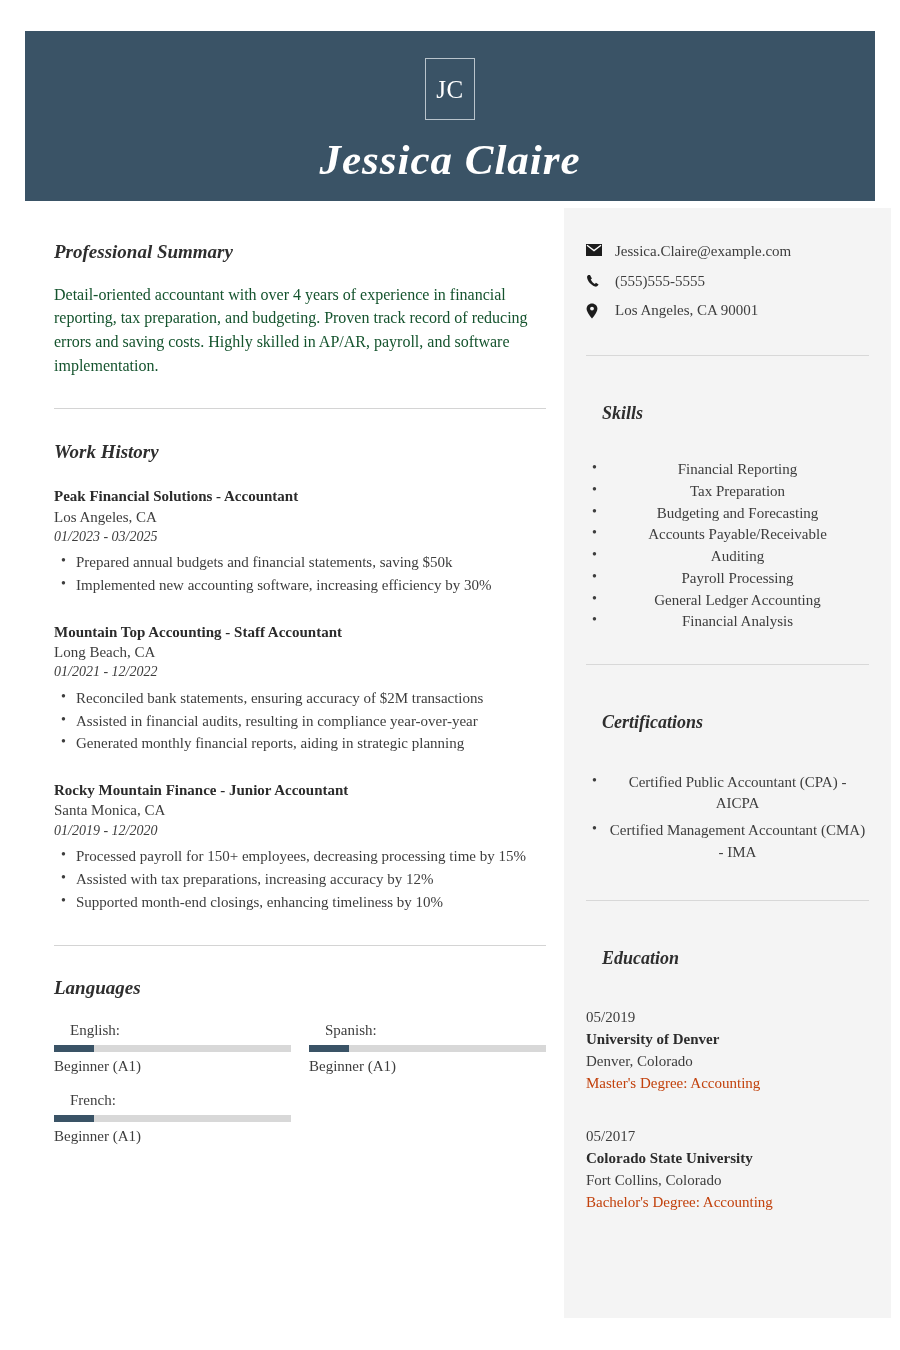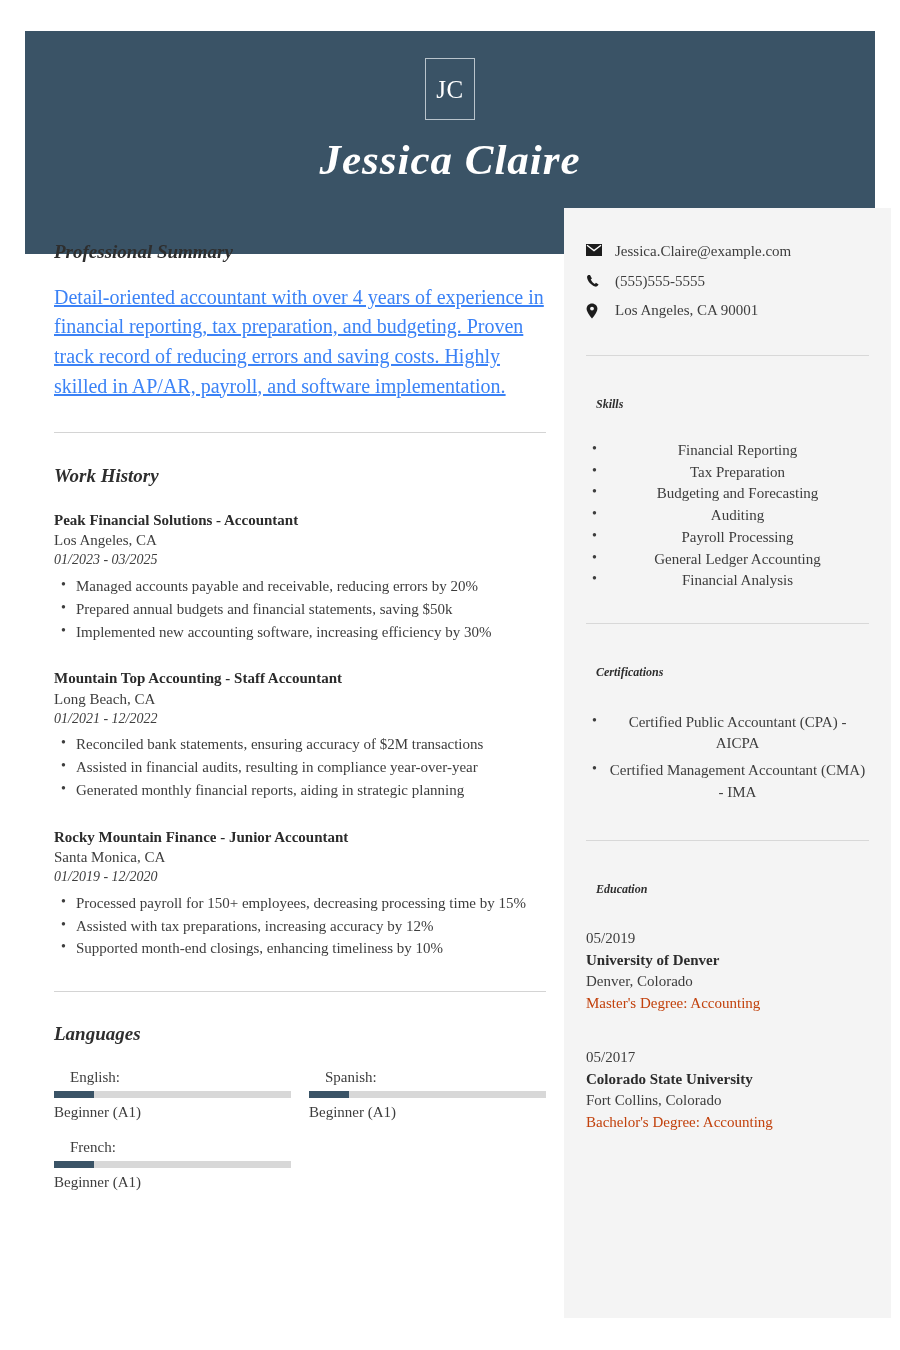--- a/index.html
+++ b/index.html
@@ -15,21 +15,21 @@
     position: relative;
     overflow: hidden;
   }
 
   
   .header {
     position: absolute;
     left: 25px;
     top: 31px;
     width: 850px;
-    height: 223px;
+    height: 170px;
     background: #3a5366;
     display: flex;
     flex-direction: column;
     align-items: center;
     justify-content: flex-start;
     box-sizing: border-box;
   }
   .monogram-box {
     margin-top: 27px;
     width: 50px;
@@ -96,25 +96,24 @@
   }
   .divider {
     height: 1px;
     background: #d4d4d4;
     border: 0;
     margin: 0;
   }
 
   
   .summary-text {
-    font-size: 20px;
+    font-size: 16px;
     line-height: 1.48;
-    color: #3b82f6;
-    margin: 0;
-    text-decoration: underline;
+    color: #14532d;
+    margin: 0;
   }
 
   
   .job-title {
     font-size: 15px;
     font-weight: bold;
     color: #2b2b2b;
     line-height: 1.35;
     margin: 0;
   }
@@ -211,25 +210,25 @@
   }
 
   .side-divider {
     height: 1px;
     background: #d8d8d8;
     border: 0;
     margin: 0;
   }
 
   .side-section-title {
-    font-size: 12px;
+    font-size: 18px;
     font-weight: bold;
     font-style: italic;
     color: #2e2e2e;
-    margin: 10px;
+    margin: 16px;
     line-height: 1.2;
   }
 
   ul.side-bullets {
     margin: 0;
     padding-left: 20px;
     list-style: none;
   }
   ul.side-bullets li {
     font-size: 15px;
@@ -300,21 +299,20 @@
 
     <div style="height:32px"></div>
     <h2 class="section-title">Work History</h2>
     <div style="height:22px"></div>
 
     <div>
       <div class="job-title">Peak Financial Solutions - Accountant</div>
       <div class="job-location">Los Angeles, CA</div>
       <div class="job-dates">01/2023 - 03/2025</div>
       <ul class="bullets">
-        <li>Managed accounts payable and receivable, reducing errors by 20%</li>
         <li>Prepared annual budgets and financial statements, saving $50k</li>
         <li>Implemented new accounting software, increasing efficiency by 30%</li>
       </ul>
     </div>
 
     <div style="height:24px"></div>
 
     <div>
       <div class="job-title">Mountain Top Accounting - Staff Accountant</div>
       <div class="job-location">Long Beach, CA</div>
@@ -410,20 +408,21 @@
     <div style="height:24px"></div>
     <hr class="side-divider">
 
     <div style="height:31px"></div>
     <h2 class="side-section-title">Skills</h2>
     <div style="height:19px"></div>
     <ul class="side-bullets">
       <li>Financial Reporting</li>
       <li>Tax Preparation</li>
       <li>Budgeting and Forecasting</li>
+      <li>Accounts Payable/Receivable</li>
       <li>Auditing</li>
       <li>Payroll Processing</li>
       <li>General Ledger Accounting</li>
       <li>Financial Analysis</li>
     </ul>
 
     <div style="height:31px"></div>
     <hr class="side-divider">
 
     <div style="height:31px"></div>

